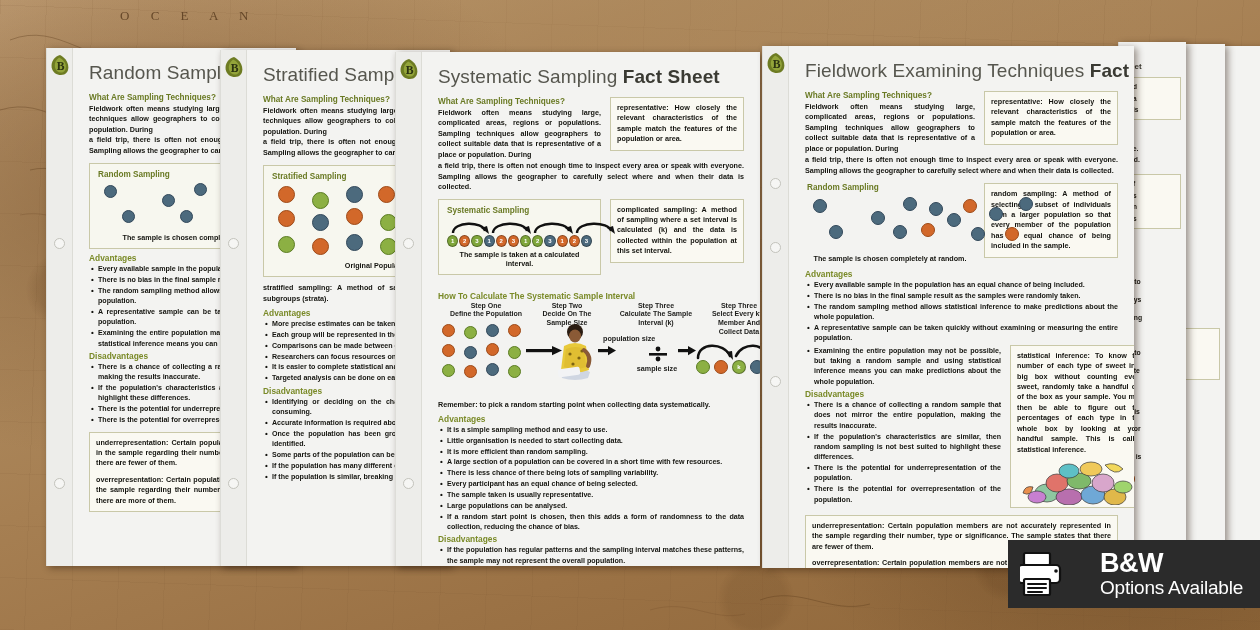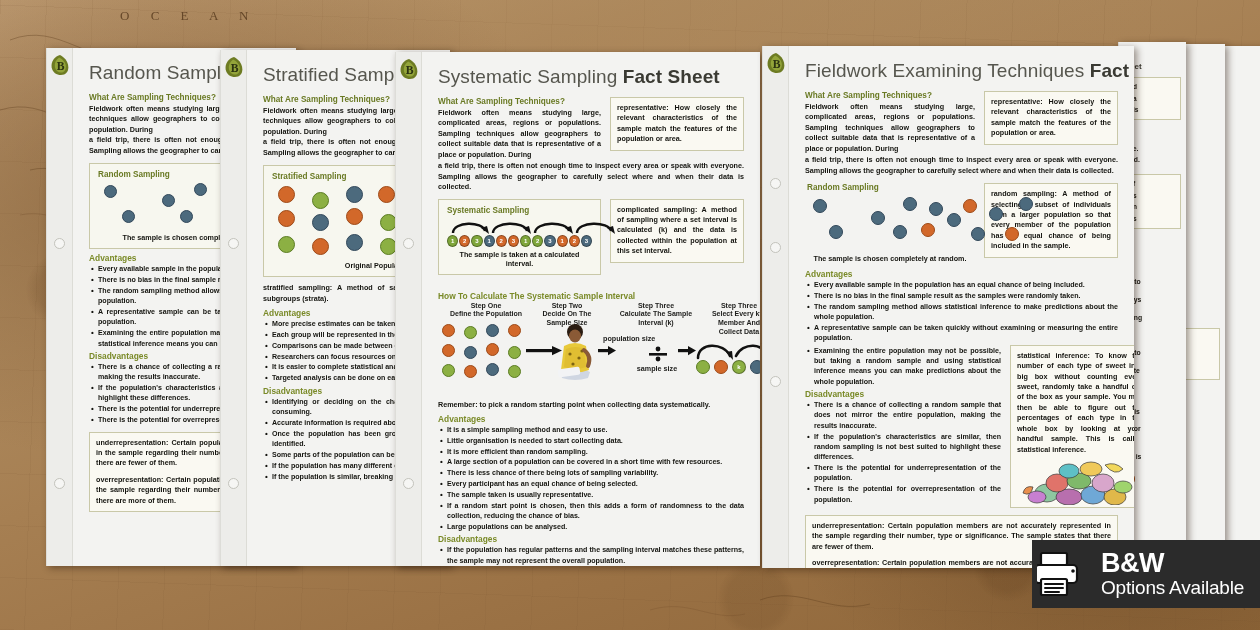--- a/index.html
+++ b/index.html
@@ -177,25 +177,25 @@
     color: #fff; font-size: 6px; font-weight: bold;
     border: 1px solid rgba(0,0,0,.35);
   }
 
   .sep-dark { background: #111; }
 
   
   #bw-badge {
     position: absolute;
     right: 0; bottom: 22px;
-    width: 228px; height: 68px;
+    width: 252px; height: 68px;
     background: #2b2b2b;
     display: flex; align-items: center;
-    padding-left: 5px;
-    gap: 12px;
+    padding-left: 12px;
+    gap: 28px;
     z-index: 40;
   }
   #bw-badge .txt1 {
     color: #fff; font-size: 27px; font-weight: bold; line-height: 1;
     letter-spacing: -.5px;
   }
   #bw-badge .txt2 {
     color: #fff; font-size: 19px; line-height: 1.15; letter-spacing: -.2px;
   }
 
@@ -544,22 +544,22 @@
 
     <div class="hdg">Advantages</div>
     <ul class="bul">
       <li>It is a simple sampling method and easy to use.</li>
       <li>Little organisation is needed to start collecting data.</li>
       <li>It is more efficient than random sampling.</li>
       <li>A large section of a population can be covered in a short time with few resources.</li>
       <li>There is less chance of there being lots of sampling variability.</li>
       <li>Every participant has an equal chance of being selected.</li>
       <li>The sample taken is usually representative.</li>
+      <li>Large populations can be analysed.</li>
       <li>If a random start point is chosen, then this adds a form of randomness to the data collection, reducing the chance of bias.</li>
-      <li>Large populations can be analysed.</li>
     </ul>
     <div class="hdg tight">Disadvantages</div>
     <ul class="bul">
       <li>If the population has regular patterns and the sampling interval matches these patterns, the sample may not represent the overall population.</li>
       <li>If there is a bias in the organisation of the population, this can be translated into the data collected.</li>
       <li>If the population has distinct subgroups, the samples may not represent the whole population.</li>
 
     </ul>
   </div>
 </div>

